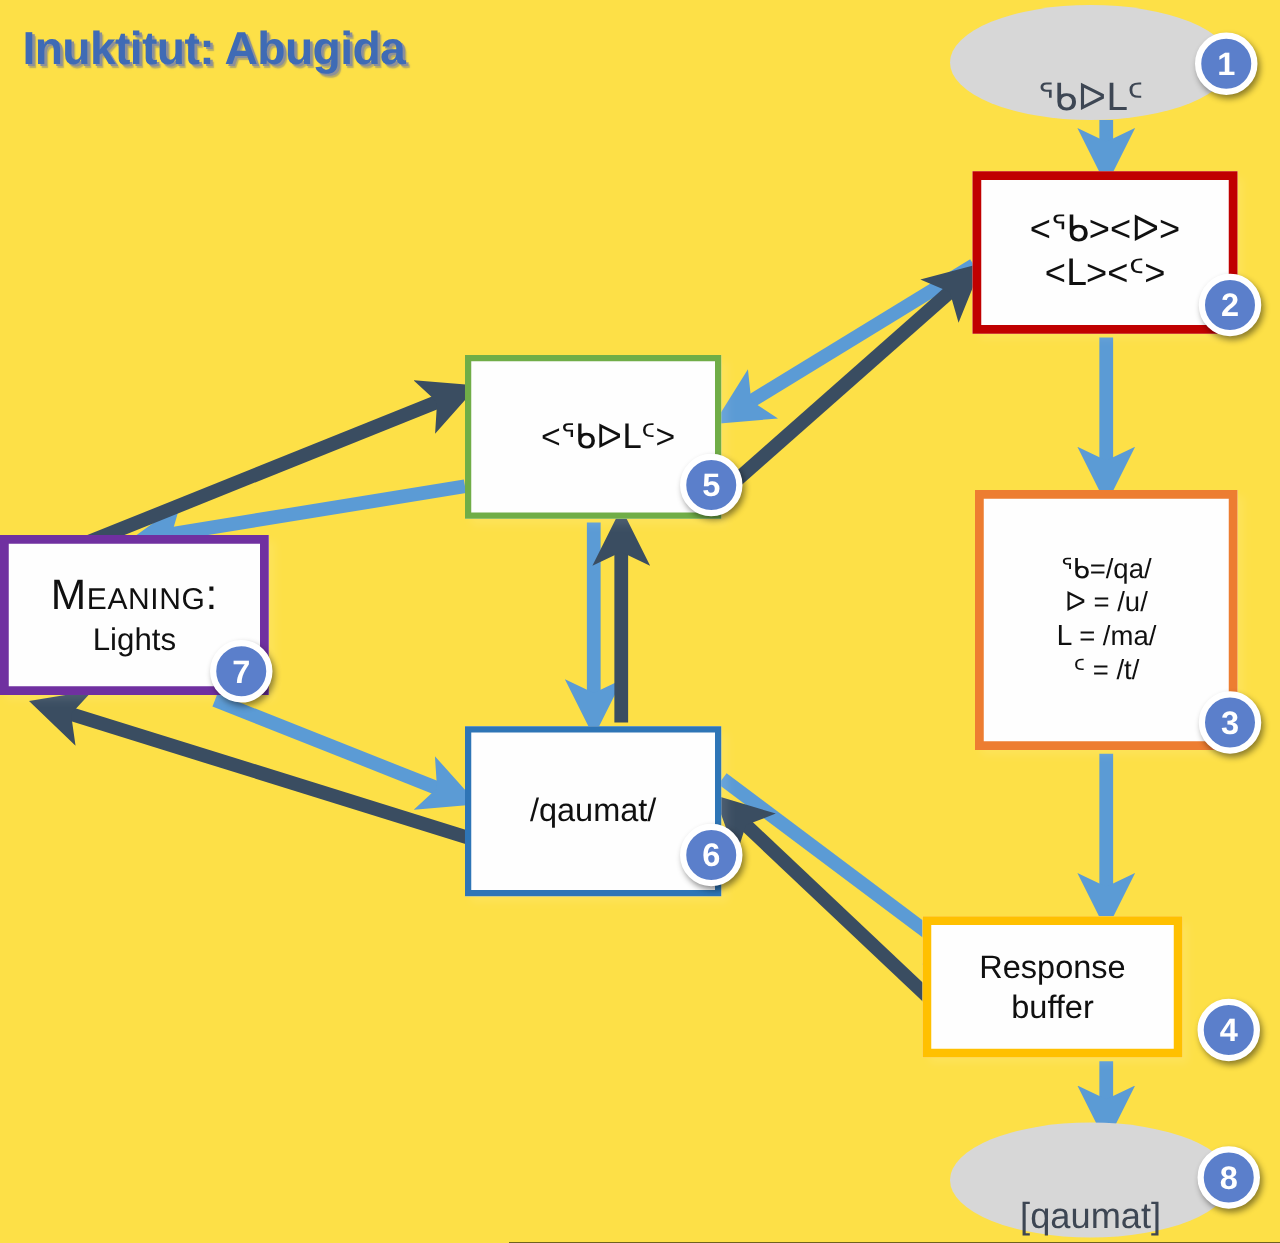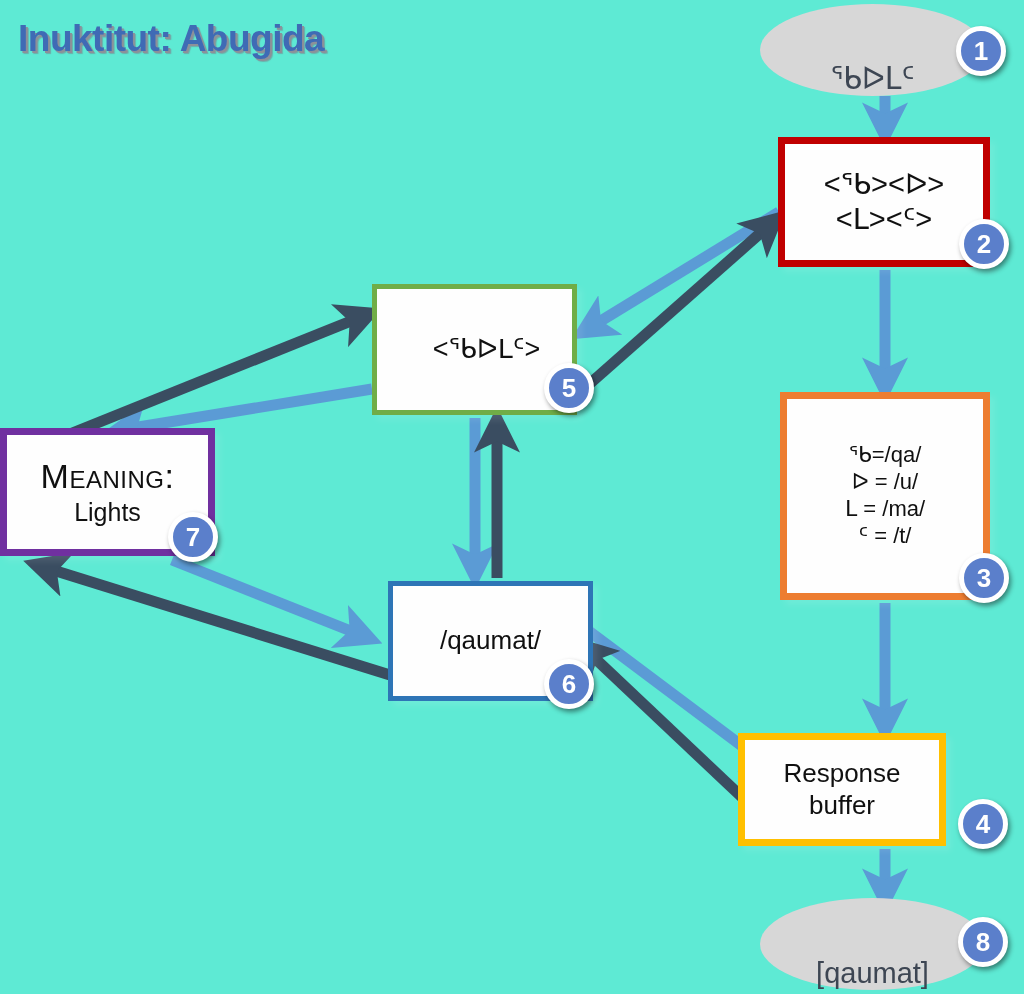--- a/index.html
+++ b/index.html
@@ -1,17 +1,17 @@
 <!DOCTYPE html>
 <html><head>
 <meta charset="utf-8">
 <style>
   html,body{margin:0;padding:0;background:#000;}
   #stage{
-    position:relative;width:1024px;height:994px;background:#5eead4;overflow:hidden;
+    position:relative;width:1024px;height:994px;background:#fde047;overflow:hidden;
     font-family:"Liberation Sans","DejaVu Sans",sans-serif;
   }
   #svg-layer{position:absolute;left:0;top:0;width:1024px;height:994px;}
 
   
   .title{
     position:absolute;left:18px;top:18px;
     font-size:37px;font-weight:bold;color:#3F6BB5;letter-spacing:-0.5px;
     text-shadow:2px 2px 0 #8d9099, 3px 3px 1px rgba(120,125,135,.55);
     white-space:nowrap;
@@ -32,21 +32,21 @@
     color:#3d4653;font-weight:normal;
   }
 
   #node1{left:760px;top:4px;width:225px;height:92px;font-size:30px;}
   #node8{left:760px;top:898px;width:225px;height:92px;font-size:29px;}
 
   #node2{left:778px;top:137px;width:212px;height:130px;border:7px solid #C00000;font-size:29px;}
   #node3{left:780px;top:392px;width:210px;height:208px;border:7px solid #ED7D31;font-size:26px;}
   #node4{left:738px;top:733px;width:208px;height:113px;border:7px solid #FFC000;font-size:26px;}
   #node5{left:372px;top:284px;width:205px;height:131px;border:5px solid #70AD47;font-size:27px;padding-left:24px;}
-  #node6{left:388px;top:581px;width:205px;height:120px;border:5px solid #2E75B6;font-size:26px;}
+  #node6{left:372px;top:581px;width:205px;height:136px;border:5px solid #2E75B6;font-size:26px;}
   #node7{left:0px;top:428px;width:215px;height:128px;border:7px solid #7030A0;font-size:25px;}
 
   #node7 .mline{font-variant:small-caps;font-size:34px;letter-spacing:.5px;}
   #node3 .line{font-size:22px;}
 
   
   .badge{
     position:absolute;width:50px;height:50px;border-radius:50%;
     background:#5B7FCB;border:5px solid #ffffff;
     display:flex;align-items:center;justify-content:center;

